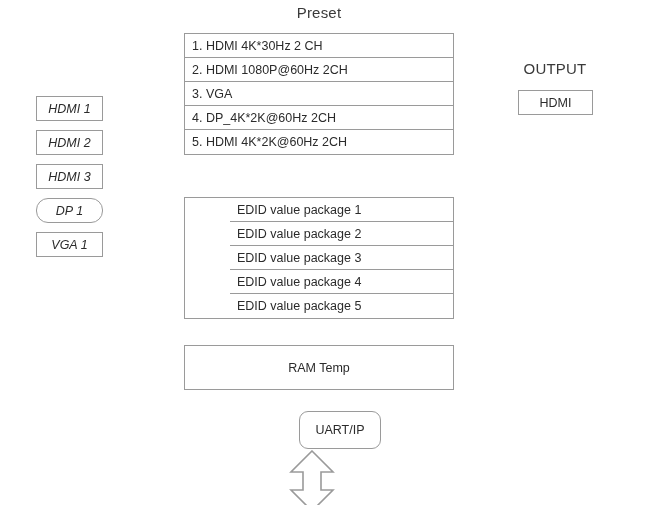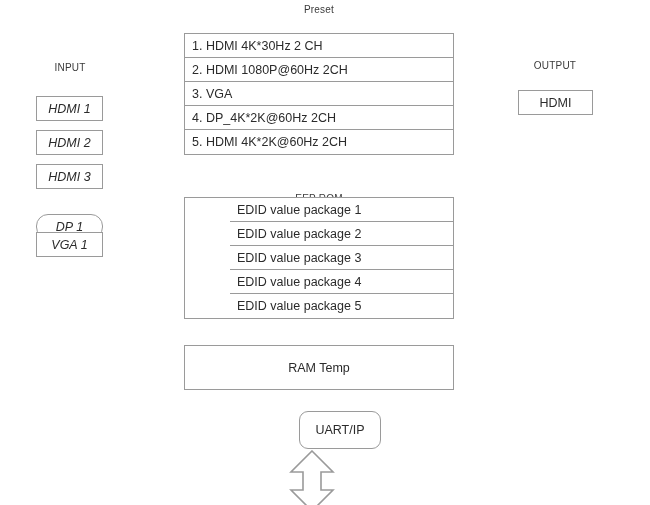--- a/index.html
+++ b/index.html
@@ -16,21 +16,21 @@
     color: #2b2b2b;
   }
   .canvas {
     position: absolute;
     left: 0; top: 0;
     width: 650px;
     height: 505px;
   }
   .hdr {
     position: absolute;
-    font-size: 10px;
+    font-size: 15px;
     color: #3a3a3a;
     text-align: center;
     white-space: nowrap;
     letter-spacing: 0.2px;
   }
   
   #input-label { left: 20px; top: 62px; width: 100px; }
   .port-box {
     position: absolute;
     left: 36px;
@@ -133,32 +133,31 @@
     top: 450px;
     width: 48px;
     height: 62px;
   }
 </style>
 </head>
 <body>
 
 <div class="canvas">
 
-  <div class="hdr" id="input-label">INPUT</div>
 
   <div class="port-box" style="top:96px;">
     <span>HDMI 1</span>
   </div>
   <div class="port-box" style="top:130px;">
     <span>HDMI 2</span>
   </div>
   <div class="port-box" style="top:164px;">
     <span>HDMI 3</span>
   </div>
-  <div class="port-box" style="top:214px;border-radius:12px;">
+  <div class="port-box" style="top:198px;border-radius:12px;">
     <span>DP 1</span>
   </div>
   <div class="port-box" style="top:232px;">
     <span>VGA 1</span>
   </div>
 
   <div class="hdr" id="output-label">OUTPUT</div>
 
   <div id="output-port">
     <span>HDMI</span>

